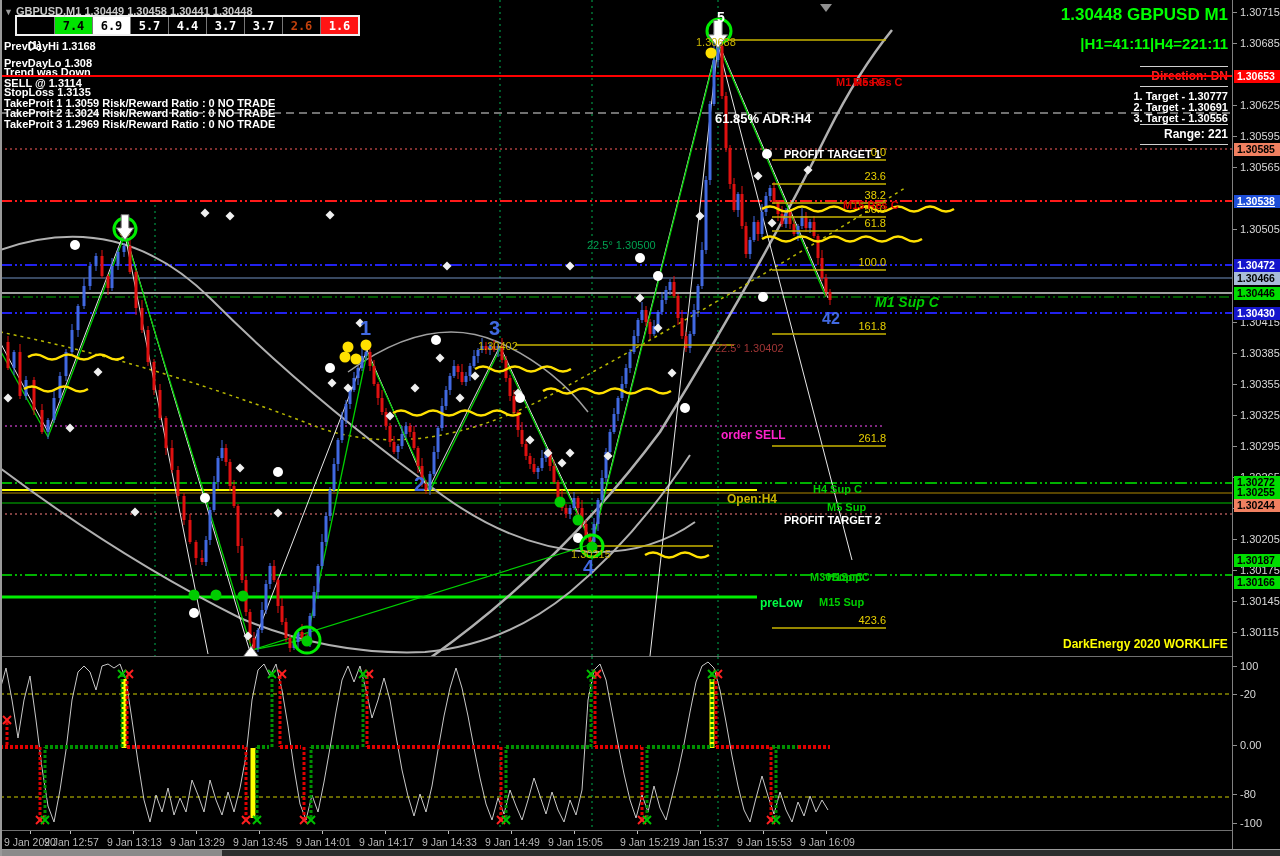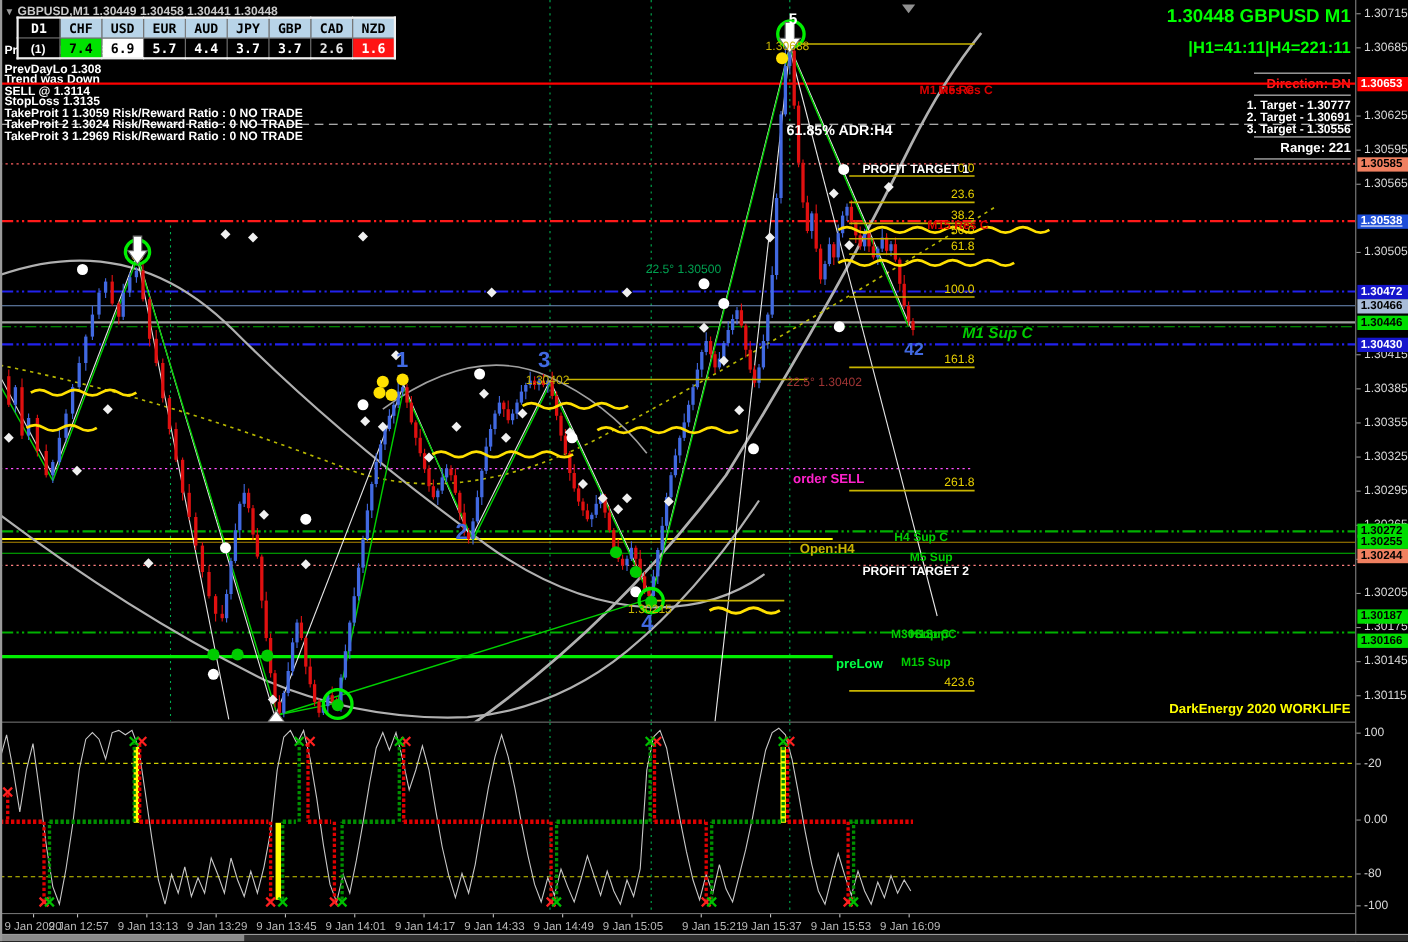--- a/index.html
+++ b/index.html
@@ -724,39 +724,28 @@
       <div class="chart-label" style="left: 1063px; top: 638px; color: rgb(255, 255, 0); font-size: 12px; font-weight: bold;">DarkEnergy 2020 WORKLIFE</div>
     </div>
 
   <div class="abs" id="title-bar">
     <span class="tri">▼</span><span>GBPUSD,M1 1.30449 1.30458 1.30441 1.30448</span>
   </div>
 
   <table class="abs" id="strength-table">
     <tbody>
         <tr>
-          <td style="background: rgb(0, 0, 0); color: rgb(255, 255, 255);">D1</td>
-          <td style="background: rgb(184, 212, 232); color: rgb(0, 0, 0);">CHF</td>
-          <td style="background: rgb(184, 212, 232); color: rgb(0, 0, 0);">USD</td>
-          <td style="background: rgb(184, 212, 232); color: rgb(0, 0, 0);">EUR</td>
-          <td style="background: rgb(184, 212, 232); color: rgb(0, 0, 0);">AUD</td>
-          <td style="background: rgb(184, 212, 232); color: rgb(0, 0, 0);">JPY</td>
-          <td style="background: rgb(184, 212, 232); color: rgb(0, 0, 0);">GBP</td>
-          <td style="background: rgb(184, 212, 232); color: rgb(0, 0, 0);">CAD</td>
-          <td style="background: rgb(184, 212, 232); color: rgb(0, 0, 0);">NZD</td>
-        </tr>
-        <tr>
           <td style="background: rgb(0, 0, 0); color: rgb(255, 255, 255);"></td>
           <td style="background: rgb(0, 228, 0); color: rgb(0, 0, 0);">7.4</td>
           <td style="background: #ffffff; color: rgb(0, 0, 0);">6.9</td>
           <td style="background: rgb(0, 0, 0); color: rgb(255, 255, 255);">5.7</td>
           <td style="background: rgb(0, 0, 0); color: rgb(255, 255, 255);">4.4</td>
           <td style="background: rgb(0, 0, 0); color: rgb(255, 255, 255);">3.7</td>
           <td style="background: rgb(0, 0, 0); color: rgb(255, 255, 255);">3.7</td>
-          <td style="background: rgb(0, 0, 0); color: #e5e5e5;">2.6</td>
+          <td style="background: rgb(0, 0, 0); color: #c2410c;">2.6</td>
           <td style="background: rgb(255, 20, 20); color: rgb(255, 255, 255);">1.6</td>
         </tr>
       </tbody>
   </table>
 
   <div id="info-lines">
       <div class="info-line" style="top: 40px;">PrevDayHi 1.3168</div>
       <div class="info-line" style="top: 57px;">PrevDayLo 1.308</div>
       <div class="info-line" style="top: 66px;">Trend was Down</div>
       <div class="info-line" style="top: 77px; text-align: center;">SELL @ 1.3114</div>

